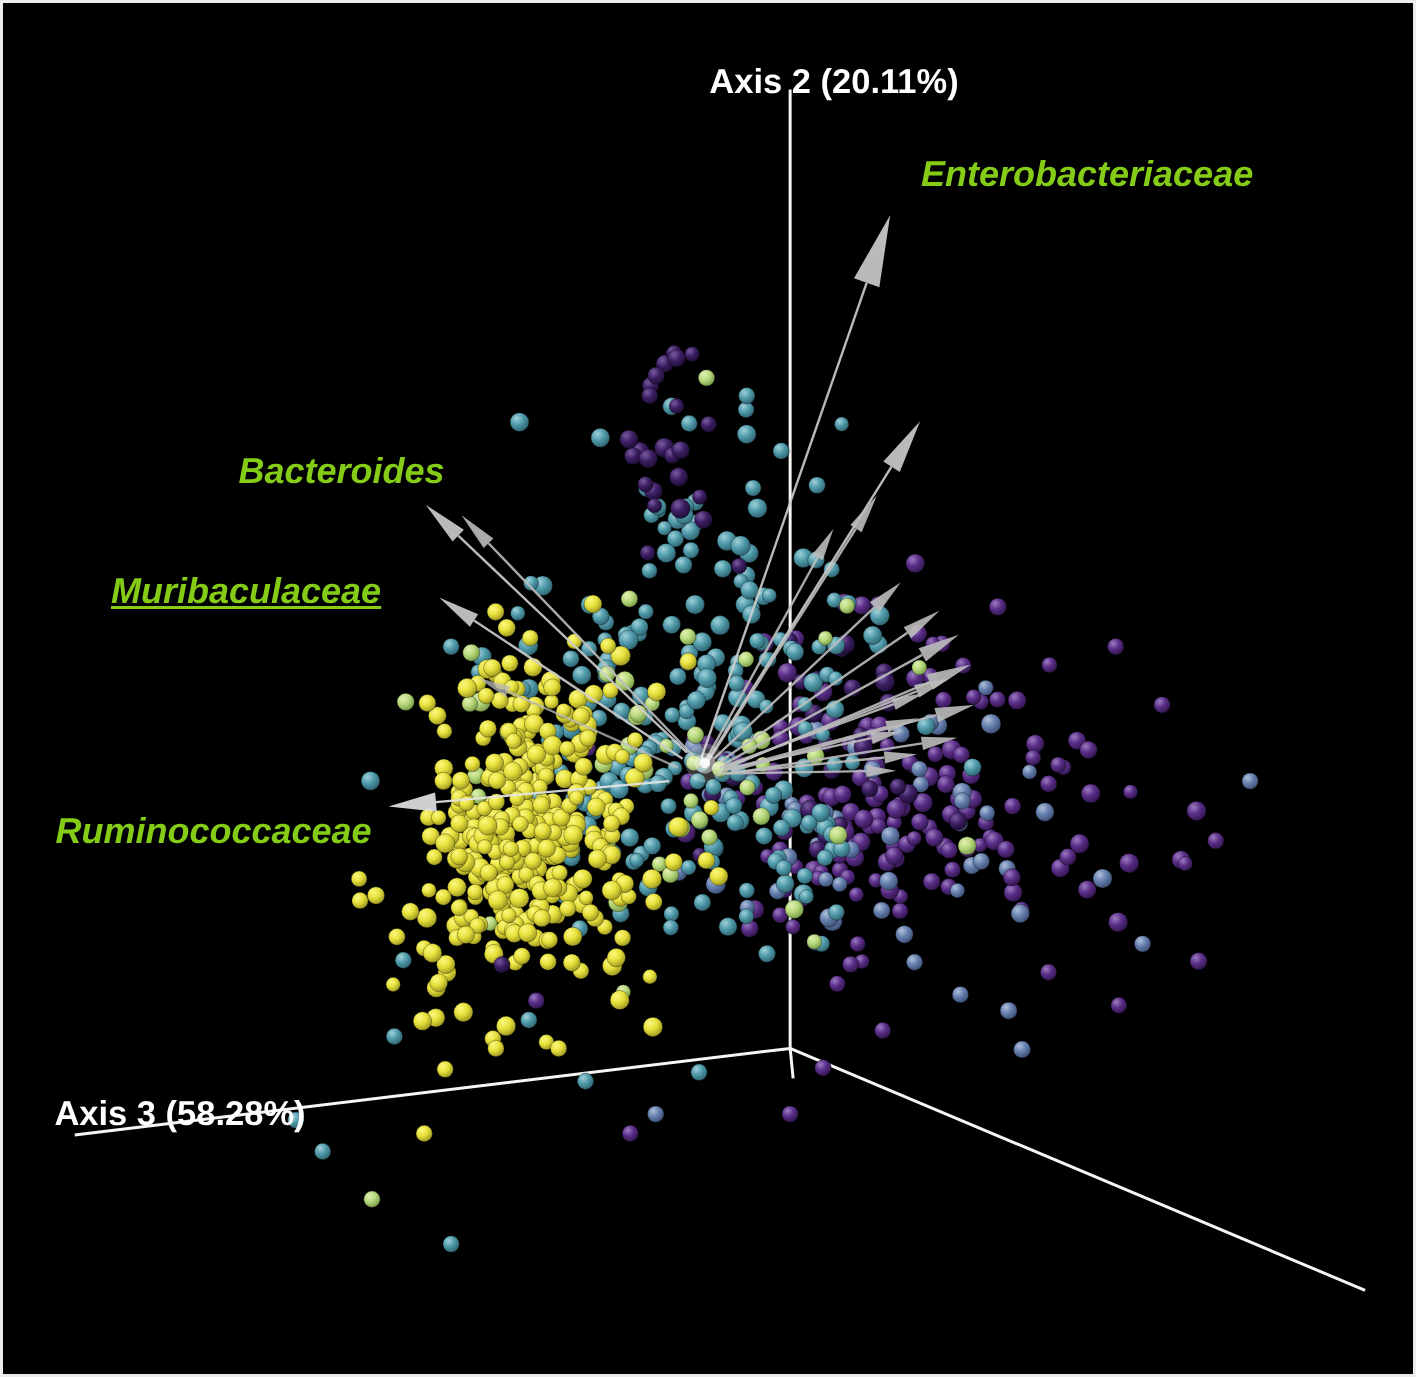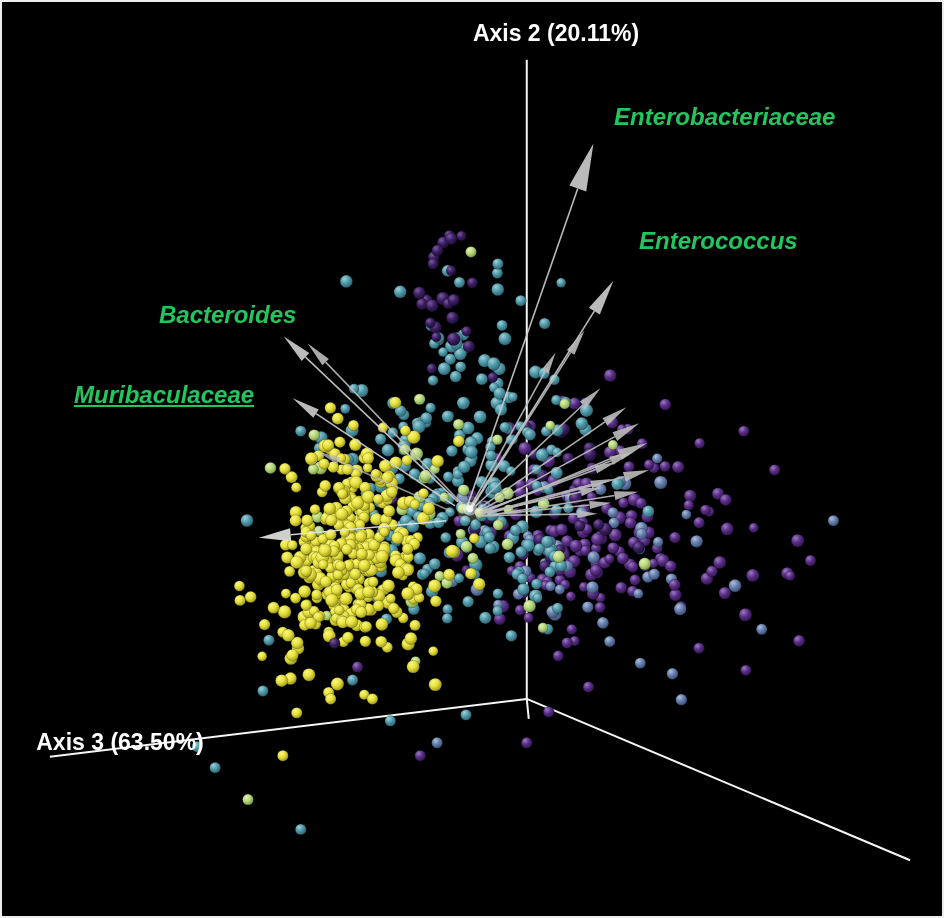--- a/index.html
+++ b/index.html
@@ -32,21 +32,21 @@
   .axis-label {
     position: absolute;
     color: #ffffff;
     font-size: 23px;
     font-weight: 600;
     white-space: nowrap;
   }
   .axis-label.centered { transform: translateX(-50%); }
   .taxa-label {
     position: absolute;
-    color: #22c55e;
+    color: #84cc16;
     font-size: 24px;
     font-weight: 600;
     font-style: italic;
     white-space: nowrap;
   }
 </style>
 </head>
 <body>
 
 <div id="figure">
@@ -1150,21 +1150,21 @@
           <line x1="452" y1="512" x2="338.07906065866865" y2="460.9906241755233" stroke="#bdbdbd" stroke-width="1.6"></line>
           <polygon points="318,452 339.7137195996729,457.3398858739472 336.4444017176644,464.6413624770994" fill="#bdbdbd"></polygon>
         </g>
         <circle cx="470" cy="509" r="13" fill="#ffffff" opacity="0.22"></circle>
         <circle cx="470" cy="509" r="7" fill="#ffffff" opacity="0.45"></circle>
         <circle cx="470" cy="509" r="3.5" fill="#ffffff" opacity="0.85"></circle>
       </g>
     </svg>
 
   <div class="overlay">
-    <div class="axis-label centered" style="left:554px; top:18px;">Axis 2 (20.11%)</div>
-    <div class="axis-label centered" style="left:118px; top:727px;">Axis 3 (63.50%)</div>
+    <div class="axis-label centered" style="left:554px; top:39px;">Axis 2 (20.11%)</div>
+    <div class="axis-label centered" style="left:118px; top:727px;">Axis 3 (58.28%)</div>
 
     <div class="taxa-label" style="left:612px; top:101px;">Enterobacteriaceae</div>
-    <div class="taxa-label" style="left:637px; top:225px;">Enterococcus</div>
     <div class="taxa-label" style="left:157px; top:299px;text-align:right;">Bacteroides</div>
     <div class="taxa-label" style="left:72px; top:379px;text-decoration:underline;">Muribaculaceae</div>
+    <div class="taxa-label" style="left:35px; top:539px;">Ruminococcaceae</div>
   </div>
 </div>
 
 </body></html>

